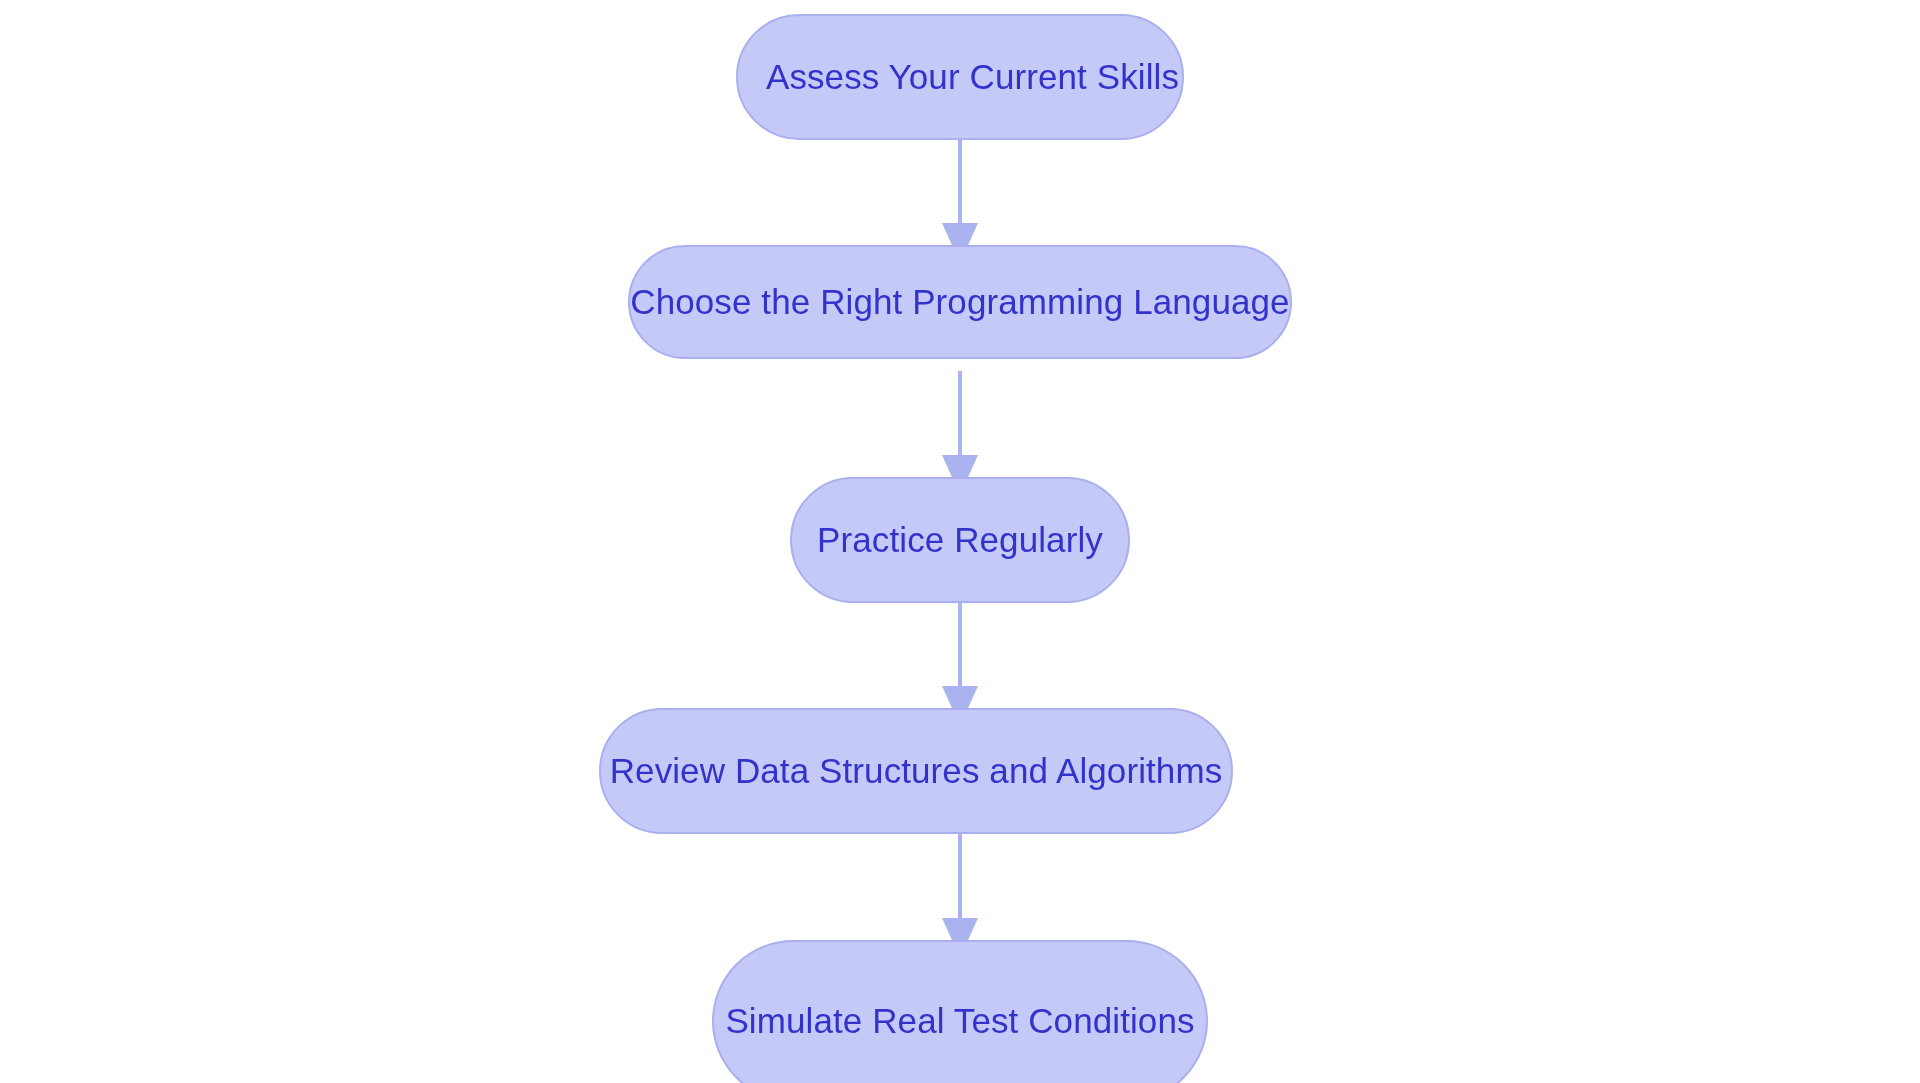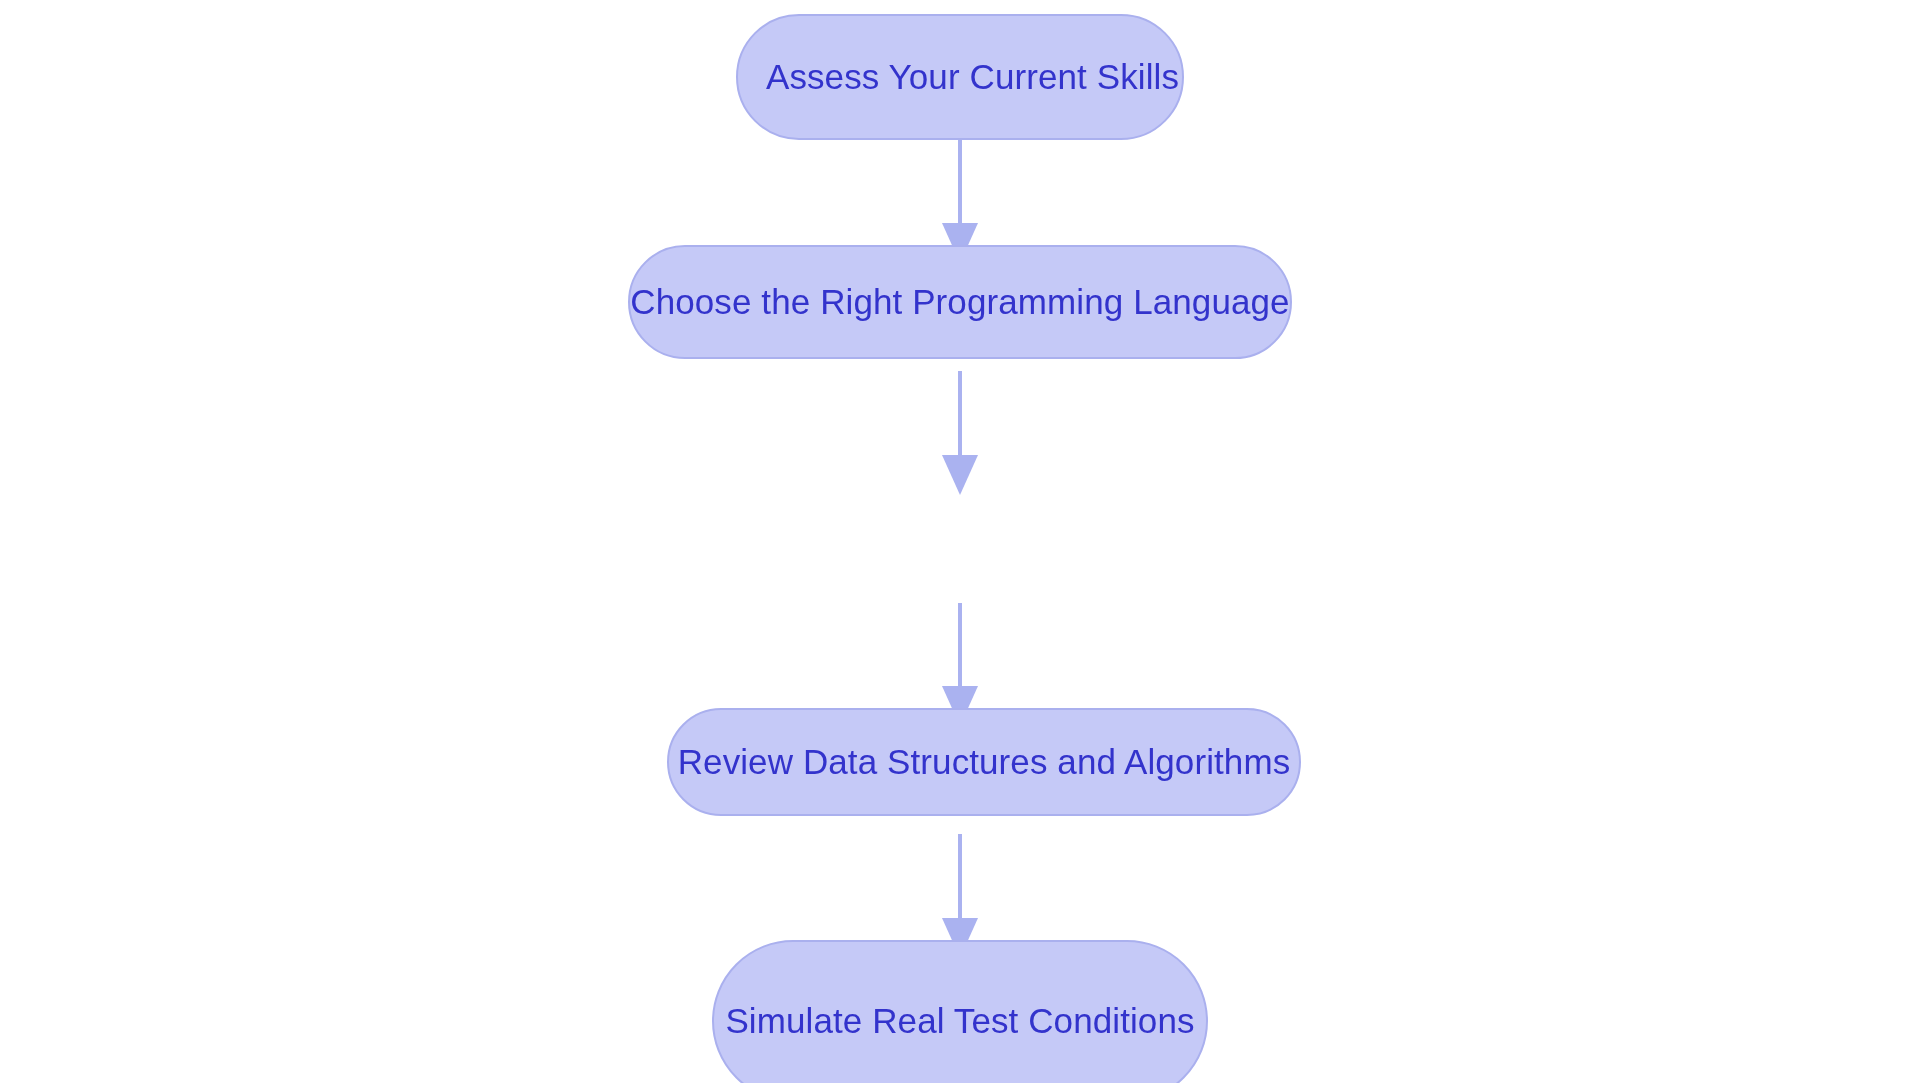--- a/index.html
+++ b/index.html
@@ -74,22 +74,25 @@
   </svg>
 
   <div class="node" style="left: 960px; top: 14px; width: 448px; height: 126px; background: rgb(197, 201, 247); border-color: rgb(170, 176, 238);">
     <span class="node-label" style="color: rgb(51, 51, 204); margin-left: 25px;">Assess Your Current Skills</span>
   </div>
 
   <div class="node" style="left: 960px; top: 245px; width: 664px; height: 114px; background: rgb(197, 201, 247); border-color: rgb(170, 176, 238);">
     <span class="node-label" style="color: rgb(51, 51, 204);">Choose the Right Programming Language</span>
   </div>
 
+  <div class="node" style="left: 960px; top: 477px; width: 340px; height: 126px; background: rgb(197, 201, 247); border-color: rgb(170, 176, 238);">
+    <span class="node-label" style="color: rgb(51, 51, 204);">Practice Regularly</span>
+  </div>
 
-  <div class="node" style="left: 984px; top: 708px; width: 634px; height: 108px; background: rgb(197, 201, 247); border-color: rgb(170, 176, 238);">
+  <div class="node" style="left: 916px; top: 708px; width: 634px; height: 126px; background: rgb(197, 201, 247); border-color: rgb(170, 176, 238);">
     <span class="node-label" style="color: rgb(51, 51, 204);">Review Data Structures and Algorithms</span>
   </div>
 
   <div class="node" style="left: 960px; top: 940px; width: 496px; height: 162px; background: rgb(197, 201, 247); border-color: rgb(170, 176, 238);">
     <span class="node-label" style="color: rgb(51, 51, 204);">Simulate Real Test Conditions</span>
   </div>
 
 </div>
 
 </body></html>

